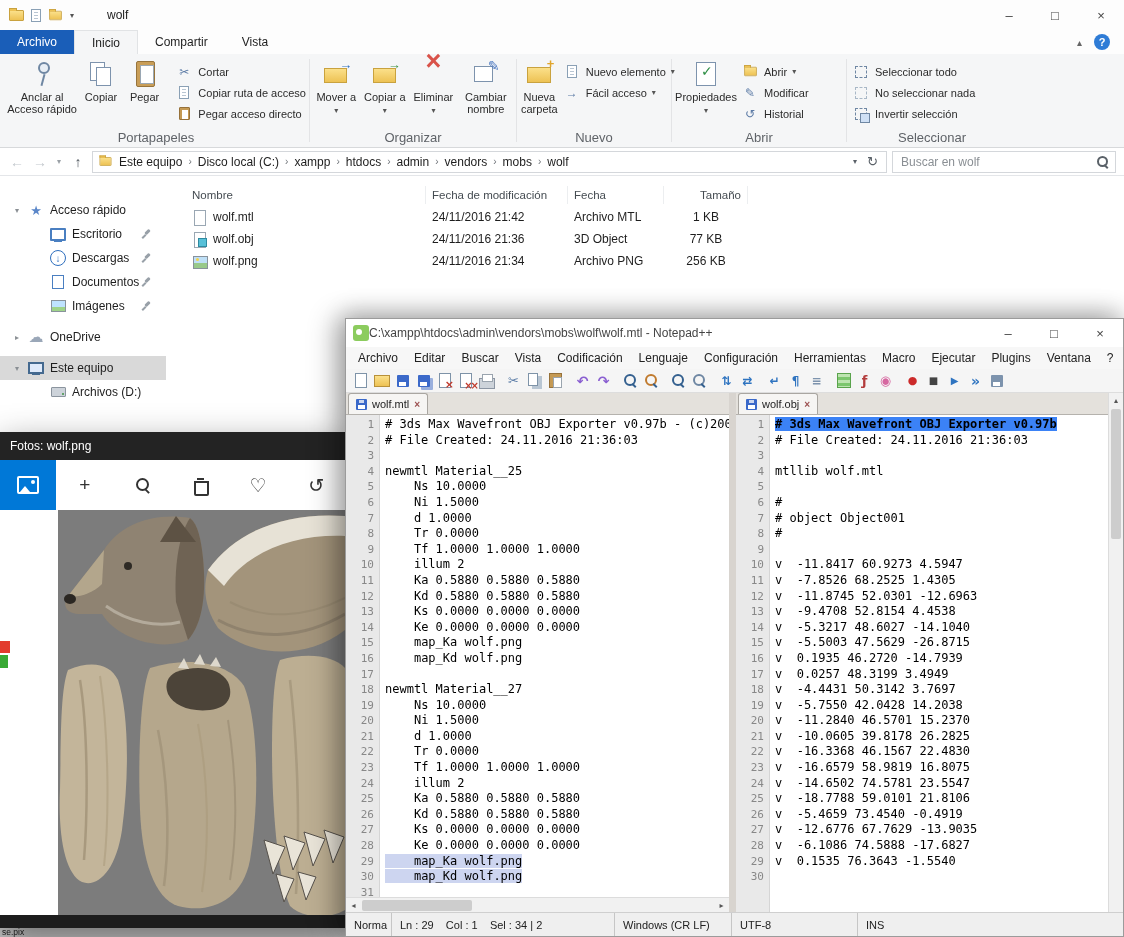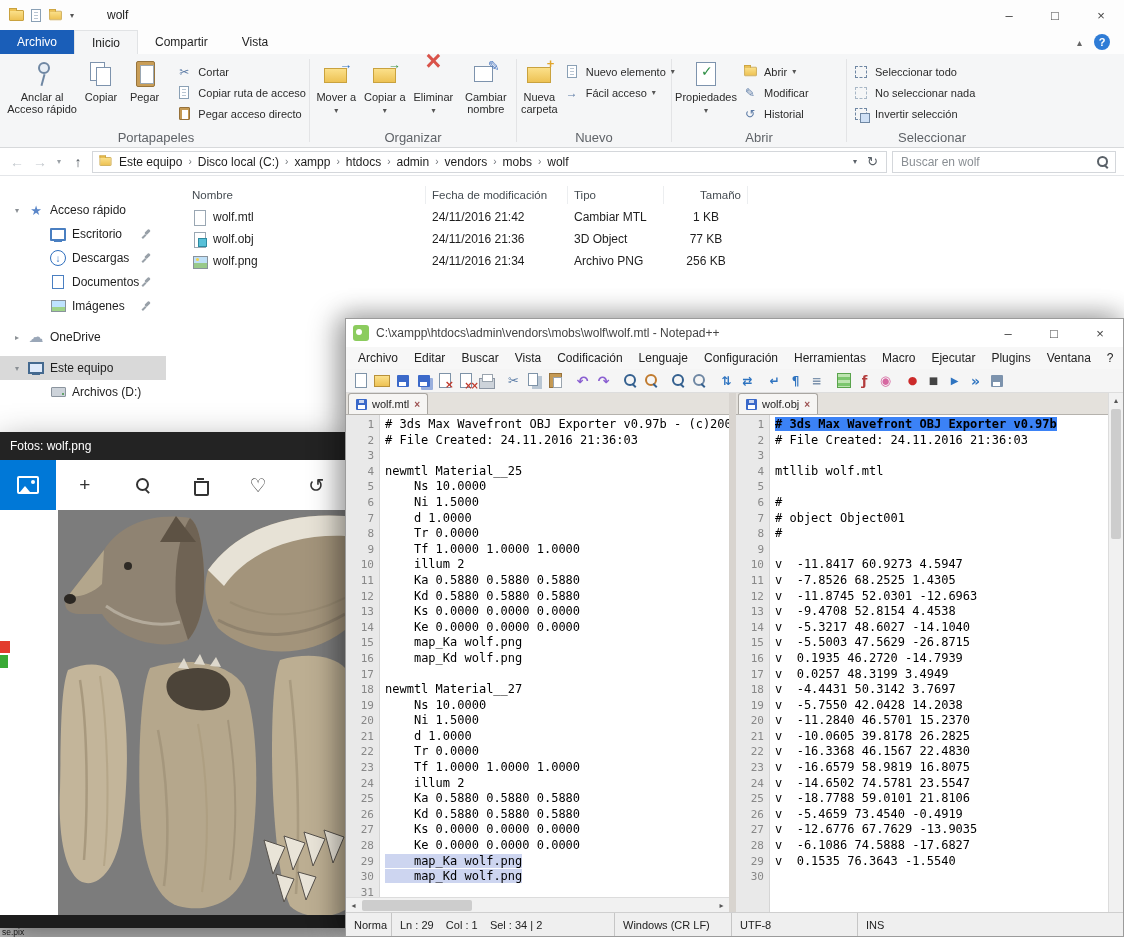--- a/index.html
+++ b/index.html
@@ -143,21 +143,21 @@
   .ph-foot{position:absolute;left:0;bottom:0;width:100%;height:13px;background:#1d1d1d}
   #strip{position:absolute;left:0;top:928px;width:345px;height:27px;background:#c9c9c9;z-index:10;
     font-size:8.5px;color:#222;line-height:9px;padding-left:2px}
   #redsq{position:absolute;left:0;top:641px;width:10px;height:12px;background:#e23b2e;z-index:30}
   #greensq{position:absolute;left:0;top:655px;width:8px;height:13px;background:#39a935;z-index:30}
 
   
   #npp{position:absolute;left:345px;top:318px;width:779px;height:619px;background:#f0f0f0;
     border:1px solid #9b9b9b;z-index:40;display:flex;flex-direction:column;
     box-shadow:-10px 0 26px rgba(0,0,0,.3),0 -6px 22px rgba(0,0,0,.18)}
-  .np-title{height:28px;background:#fff;display:flex;align-items:center;padding-left:7px;gap:7px;flex:none}
+  .np-title{height:28px;background:#fff;display:flex;align-items:center;padding-left:7px;flex:none}
   .np-icon{width:16px;height:16px;border-radius:3px;background:#8ccc5e;position:relative;flex:none}
   .np-icon::after{content:'';position:absolute;left:3px;top:4px;width:6px;height:6px;background:#fff;border-radius:50%}
   .np-title .t{font-size:12px;color:#444;white-space:nowrap;overflow:hidden}
   .np-title .win-btns .wb{height:28px}
   .np-menu{height:22px;display:flex;align-items:center;background:#f7f7f7;padding-left:4px;flex:none}
   .m-item{padding:0 8px;font-size:12px;color:#222}
   .mx{margin-left:auto;padding:0 13px;color:#666;font-size:12px}
   .np-tools{height:24px;display:flex;align-items:center;background:#f5f5f5;border-bottom:1px solid #ddd;padding-left:4px;flex:none}
   .tbsep{width:6px;height:1px;display:inline-block}
   .tbi{width:19px;height:18px;position:relative;display:inline-flex;align-items:center;justify-content:center;
@@ -484,31 +484,31 @@
           <div class="s-item lvl1">
             <span class="s-chev"></span>
             <span class="sico sico-drive"></span>
             <span class="s-lbl">Archivos (D:)</span>
           </div>
         </aside>
       <div class="ex-files">
         <div id="fhead" class="fhead">
             <div class="fh fh0">Nombre</div>
             <div class="fh fh1">Fecha de modificación</div>
-            <div class="fh fh2">Tipo</div>
+            <div class="fh fh2">Fecha</div>
             <div class="fh fh3">Tamaño</div>
           </div>
         <div id="frows">
             <div class="frow">
               <div class="fc fc0">
                 <span class="fico fico-mtl"></span>
                 <span>wolf.mtl</span>
               </div>
               <div class="fc fc1">24/11/2016 21:42</div>
-              <div class="fc fc2">Cambiar MTL</div>
+              <div class="fc fc2">Archivo MTL</div>
               <div class="fc fc3">1 KB</div>
             </div>
             <div class="frow">
               <div class="fc fc0">
                 <span class="fico fico-obj"></span>
                 <span>wolf.obj</span>
               </div>
               <div class="fc fc1">24/11/2016 21:36</div>
               <div class="fc fc2">3D Object</div>
               <div class="fc fc3">77 KB</div>

